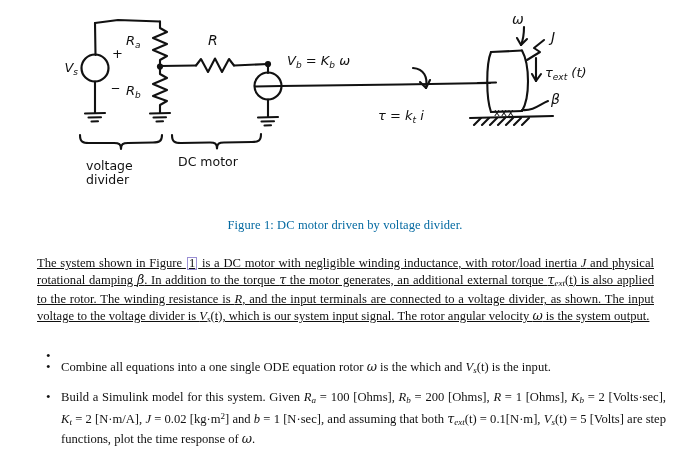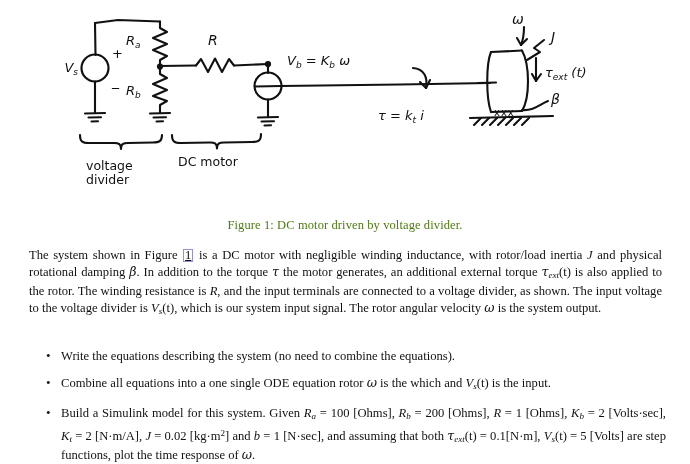--- a/index.html
+++ b/index.html
@@ -34,40 +34,41 @@
   }
 
   .figure-caption {
     position: absolute;
     left: 0;
     top: 218px;
     width: 690px;
     text-align: center;
     font-family: "Liberation Serif", serif;
     font-size: 12.5px;
-    color: #4d7c0f;
+    color: #0369a1;
     letter-spacing: 0.1px;
   }
 
   
   .body-text {
     position: absolute;
     left: 29px;
     top: 247px;
     width: 633px;
     font-family: "Liberation Serif", serif;
     font-size: 12.6px;
     line-height: 16.6px;
     text-align: justify;
     color: #111;
   }
   .body-text p {
-    margin: 0;
+    margin: 8px;
     text-align: justify;
     text-justify: inter-word;
+    text-decoration: underline;
   }
 
   .figlink {
     display: inline-block;
     border: 1px solid #9a8fd4;
     padding: 0 1px;
     line-height: 11px;
     margin: 0 1px;
     color: #111;
   }
@@ -211,21 +212,21 @@
 
   <div class="figure-caption">Figure 1: DC motor driven by voltage divider.</div>
 
   <div class="body-text">
     <p><span>The system shown in Figure </span><a class="figlink" href="#">1</a><span> is a DC motor with negligible winding inductance, with rotor/load inertia </span><i class="v">J</i><span> and physical rotational damping </span><i class="gk">β</i><span>. In addition to the torque </span><i class="gk">τ</i><span> the motor generates, an additional external torque </span><i class="gk">τ</i><span class="sub">ext</span><span>(t) is also applied to the rotor. The winding resistance is </span><i class="v">R</i><span>, and the input terminals are connected to a voltage divider, as shown. The input voltage to the voltage divider is </span><i class="v">V</i><span class="sub">s</span><span>(t), which is our system input signal. The rotor angular velocity </span><i class="gk">ω</i><span> is the system output.</span></p>
   </div>
 
   <div class="bullets">
 
     <div class="bullet-item">
-      <span class="bullet-dot">•</span><span>Write the equations describing the system (no need to combine the equations).</span>
+      <span class="bullet-dot">•</span>
     </div>
 
     <div class="bullet-item">
       <span class="bullet-dot">•</span><span>Combine all equations into a one single ODE equation rotor </span><i class="gk">ω</i><span> is the which and </span><i class="v">V</i><span class="sub">s</span><span>(t) is the input.</span>
     </div>
 
     <div class="bullet-item">
       <span class="bullet-dot">•</span><span>Build a Simulink model for this system. Given </span><i class="v">R</i><span class="sub">a</span><span> = 100 [Ohms], </span><i class="v">R</i><span class="sub">b</span><span> = 200 [Ohms], </span><i class="v">R</i><span> = 1 [Ohms], </span><i class="v">K</i><span class="sub">b</span><span> = 2 [Volts·sec], </span><i class="v">K</i><span class="sub">t</span><span> = 2 [N·m/A], </span><i class="v">J</i><span> = 0.02 [kg·m</span><span class="sup">2</span><span>] and </span><i class="v">b</i><span> = 1 [N·sec], </span><span>and assuming that both </span><i class="gk">τ</i><span class="sub">ext</span><span>(t) = 0.1[N·m], </span><i class="v">V</i><span class="sub">s</span><span>(t) = 5 [Volts] are step functions, plot the time response of </span><i class="gk">ω</i><span>.</span>
     </div>
 

